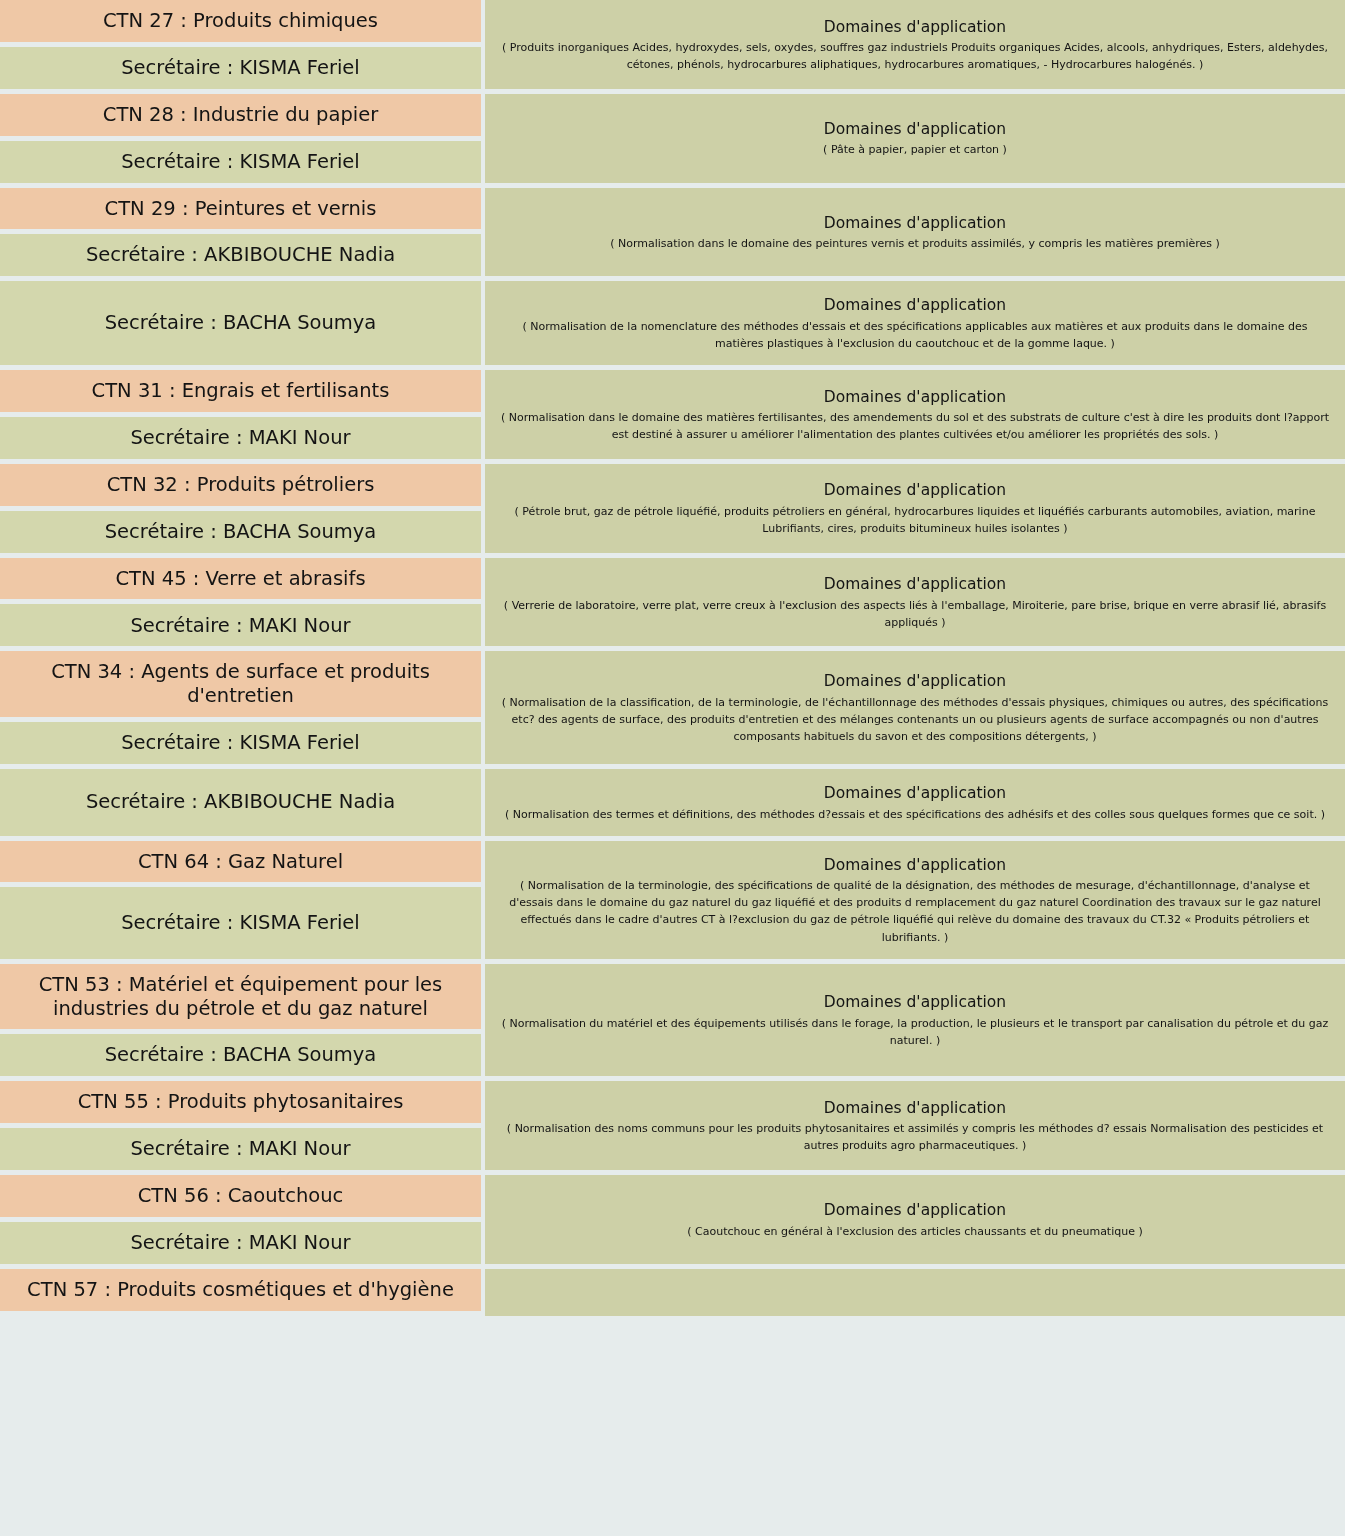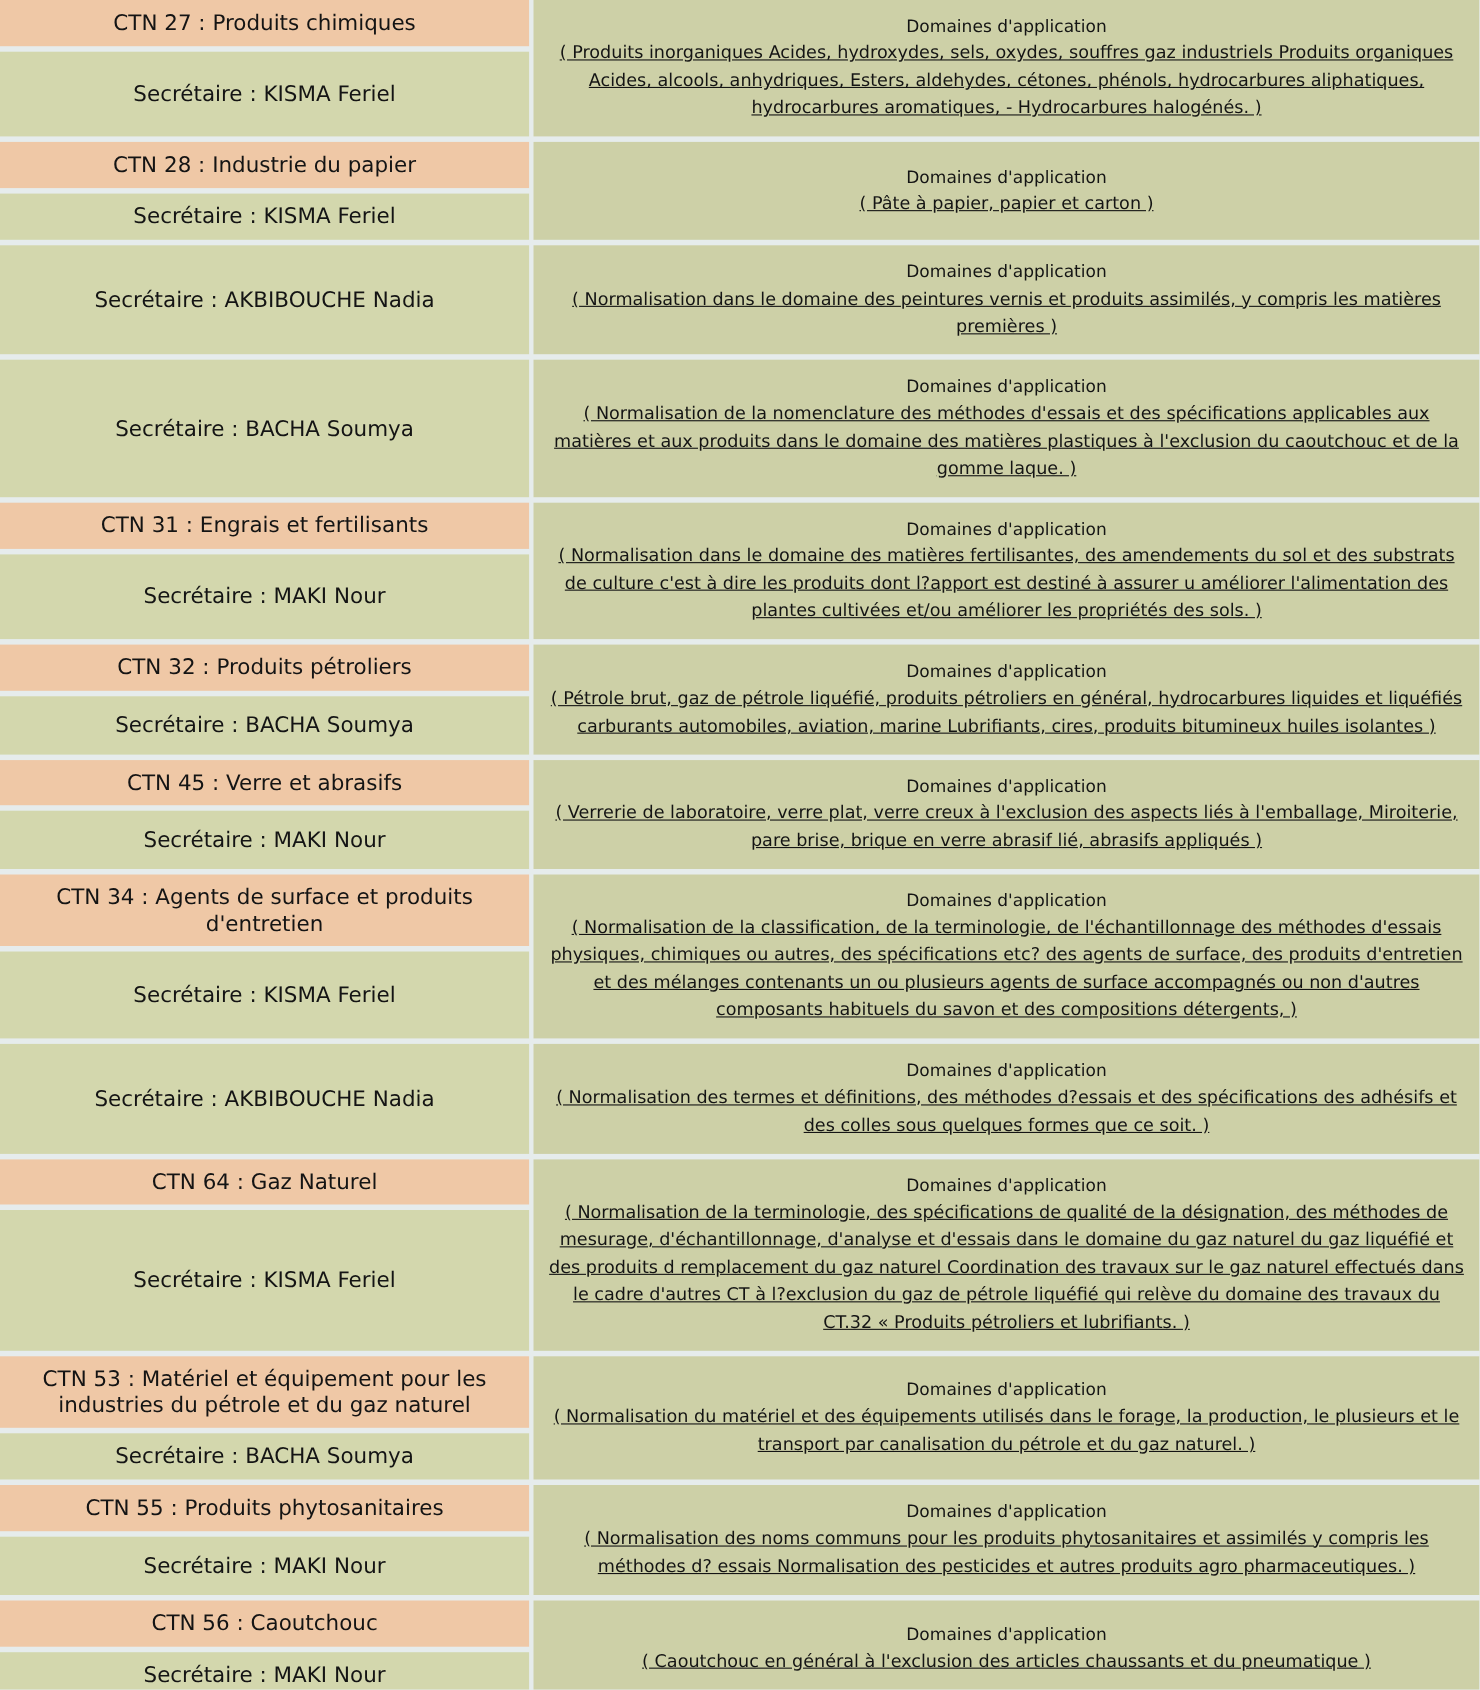--- a/index.html
+++ b/index.html
@@ -79,24 +79,23 @@
     color: #141414;
   }
 
   .dom-title {
     font-size: 15.5px;
     line-height: 1.45;
     margin-bottom: 1px;
   }
 
   .dom-text {
-    font-size: 16px;
+    font-size: 11px;
     line-height: 1.56;
     max-width: 835px;
-    text-decoration: underline;
   }
 </style>
 </head>
 <body>
 
 <div id="table">
     <div class="row">
       <div class="left-col">
         <div class="ctn-cell">CTN 27 : Produits chimiques</div>
         <div class="sec-cell">Secrétaire : KISMA Feriel</div>
@@ -111,20 +110,21 @@
         <div class="ctn-cell">CTN 28 : Industrie du papier</div>
         <div class="sec-cell">Secrétaire : KISMA Feriel</div>
       </div>
       <div class="right-col">
         <div class="dom-title">Domaines d'application</div>
         <div class="dom-text">( Pâte à papier, papier et carton )</div>
       </div>
     </div>
     <div class="row">
       <div class="left-col">
+        <div class="ctn-cell">CTN 29 : Peintures et vernis</div>
         <div class="sec-cell">Secrétaire : AKBIBOUCHE Nadia</div>
       </div>
       <div class="right-col">
         <div class="dom-title">Domaines d'application</div>
         <div class="dom-text">( Normalisation dans le domaine des peintures vernis et produits assimilés, y compris les matières premières )</div>
       </div>
     </div>
     <div class="row">
       <div class="left-col">
         <div class="sec-cell">Secrétaire : BACHA Soumya</div>

